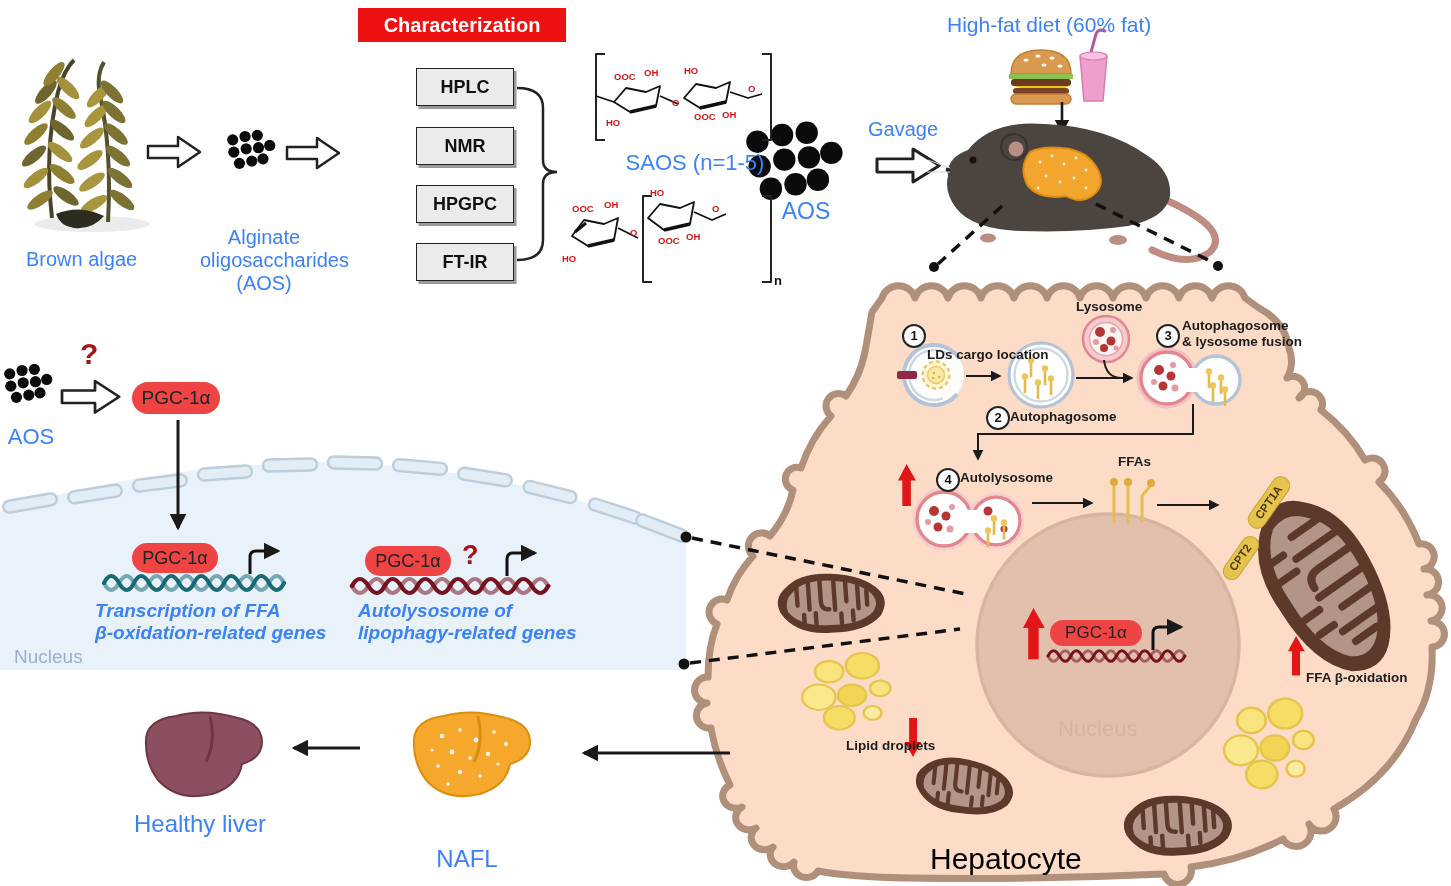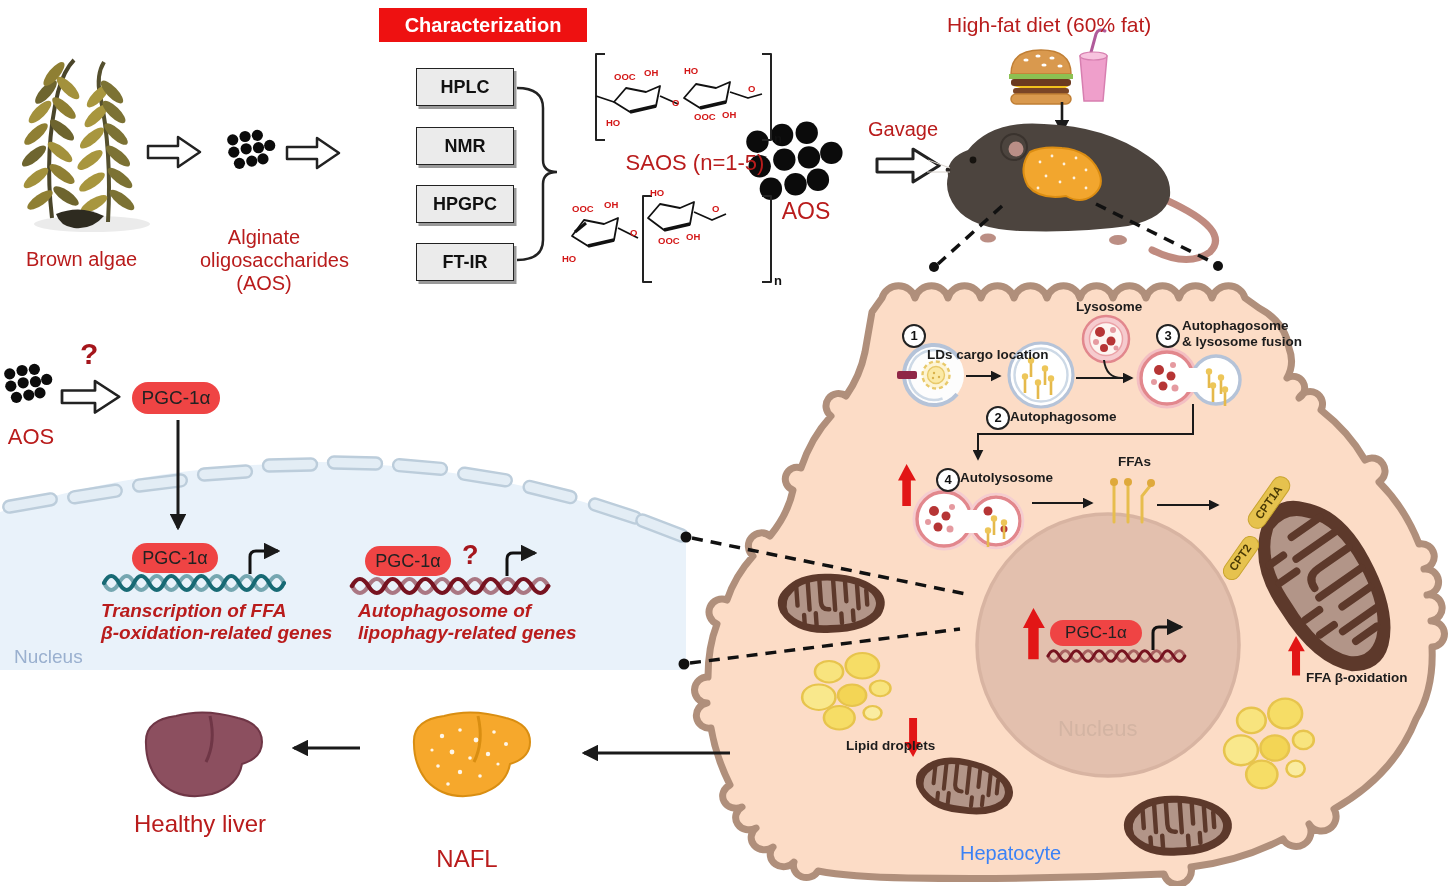--- a/index.html
+++ b/index.html
@@ -1,19 +1,19 @@
 <!DOCTYPE html>
 <html><head>
 <meta charset="utf-8">
 <style>
   html,body{margin:0;padding:0;background:#fff;}
   #stage{position:relative;width:1451px;height:886px;background:#fff;overflow:hidden;
          font-family:"Liberation Sans",sans-serif;}
   #gfx{position:absolute;left:0;top:0;z-index:1;}
-  .lbl{position:absolute;z-index:5;color:#b91c1c;white-space:nowrap;font-family:"Liberation Sans",sans-serif;}
+  .lbl{position:absolute;z-index:5;color:#3b82f6;white-space:nowrap;font-family:"Liberation Sans",sans-serif;}
   .b{font-weight:bold;}
   .it{font-style:italic;}
   .ctr{text-align:center;}
   .pill{position:absolute;z-index:5;background:#ef4444;border-radius:16px;display:flex;
         align-items:center;justify-content:center;color:#222;}
   .mbox{position:absolute;z-index:5;left:416px;width:96px;height:36px;background:#ebebeb;
         border:1.6px solid #222;box-shadow:2.5px 3px 0 rgba(0,0,0,.4);display:flex;
         align-items:center;justify-content:center;font-weight:bold;font-size:18px;color:#111;}
   .cnum{position:absolute;z-index:6;width:20px;height:20px;border:2px solid #222;border-radius:50%;
         background:#fff;font-weight:bold;font-size:13px;line-height:19px;text-align:center;color:#111;}
@@ -431,47 +431,47 @@
 </svg>
 
 <div class="lbl" style="left:26px;top:248px;font-size:20px;">Brown algae</div>
 
 <div class="lbl ctr" style="left:200px;top:226px;width:128px;font-size:20px;line-height:23px;white-space:normal;">
   <span style="display:block">Alginate</span>
   <span style="display:block">oligosaccharides</span>
   <span style="display:block">(AOS)</span>
 </div>
 
-<div class="charbox" style="left:358px;top:8px;width:208px;height:34px;margin-left:21px;">Characterization</div>
+<div class="charbox" style="left:358px;top:8px;width:208px;height:34px;">Characterization</div>
 
 <div class="mbox" style="top:68px;">HPLC</div>
 <div class="mbox" style="top:127px;">NMR</div>
 <div class="mbox" style="top:185px;">HPGPC</div>
 <div class="mbox" style="top:243px;">FT-IR</div>
 
 <div class="lbl ctr" style="left:605px;top:150px;width:180px;font-size:22px;text-align:center;">SAOS (n=1-5)</div>
 
 <div class="lbl ctr" style="left:760px;top:198px;width:92px;font-size:23px;">AOS</div>
 <div class="lbl" style="left:868px;top:118px;font-size:20px;">Gavage</div>
 <div class="lbl" style="left:947px;top:13px;font-size:21px;">High-fat diet (60% fat)</div>
 
 <div class="lbl ctr" style="left:0px;top:424px;width:62px;font-size:22px;">AOS</div>
 <div class="redq" style="left:80px;top:337px;font-size:30px;">?</div>
 <div class="pill" style="left:132px;top:382px;width:88px;height:32px;font-size:19px;">PGC-1α</div>
 
 <div class="pill" style="left:132px;top:543px;width:86px;height:30px;font-size:18px;">PGC-1α</div>
 <div class="pill" style="left:365px;top:546px;width:86px;height:30px;font-size:18px;">PGC-1α</div>
 <div class="redq" style="left:462px;top:540px;font-size:27px;">?</div>
 
-<div class="lbl b it" style="left:101px;top:600px;font-size:19px;line-height:22px;font-style:italic;">
+<div class="lbl b it" style="left:95px;top:600px;font-size:19px;line-height:22px;font-style:italic;">
   <span style="display:block">Transcription of FFA</span>
   <span style="display:block">β-oxidation-related genes</span>
 </div>
 <div class="lbl b it" style="left:358px;top:600px;font-size:19px;line-height:22px;">
-  <span style="display:block">Autophagosome of</span>
+  <span style="display:block">Autolysosome of</span>
   <span style="display:block">lipophagy-related genes</span>
 </div>
 <div class="lbl" style="left:14px;top:646px;font-size:19px;color:#9ab0cf;">Nucleus</div>
 
 <div class="cnum" style="left:902px;top:324px;">1</div>
 <div class="steplbl" style="left:927px;top:327px;margin-top:20px;">LDs cargo location</div>
 <div class="cnum" style="left:986px;top:406px;">2</div>
 <div class="steplbl" style="left:1010px;top:409px;">Autophagosome</div>
 <div class="cnum" style="left:1156px;top:324px;">3</div>
 <div class="steplbl" style="left:1182px;top:318px;line-height:15.5px;">
@@ -483,18 +483,18 @@
 
 <div class="steplbl" style="left:1076px;top:299px;">Lysosome</div>
 <div class="steplbl" style="left:1110px;top:454px;padding-left:8px;">FFAs</div>
 <div class="cpt" style="left:1239px;top:493px;width:58px;height:17px;line-height:16px;">CPT1A</div>
 <div class="cpt" style="left:1216px;top:549px;width:48px;height:16px;line-height:15px;">CPT2</div>
 <div class="steplbl" style="left:1306px;top:670px;">FFA β-oxidation</div>
 <div class="steplbl" style="left:830px;top:738px;margin-left:16px;">Lipid droplets</div>
 
 <div class="pill" style="left:1050px;top:620px;width:92px;height:26px;font-size:17px;">PGC-1α</div>
 <div class="lbl" style="left:1058px;top:716px;font-size:22px;color:#d3b4a3;">Nucleus</div>
-<div class="lbl" style="left:960px;top:842px;font-size:20px;color:#3b82f6;">Hepatocyte</div>
+<div class="lbl" style="left:930px;top:842px;font-size:30px;color:#000000;">Hepatocyte</div>
 
 <div class="lbl ctr" style="left:130px;top:810px;width:140px;font-size:24px;">Healthy liver</div>
 <div class="lbl ctr" style="left:402px;top:845px;width:130px;font-size:24px;">NAFL</div>
 
 </div>
 
 </body></html>

